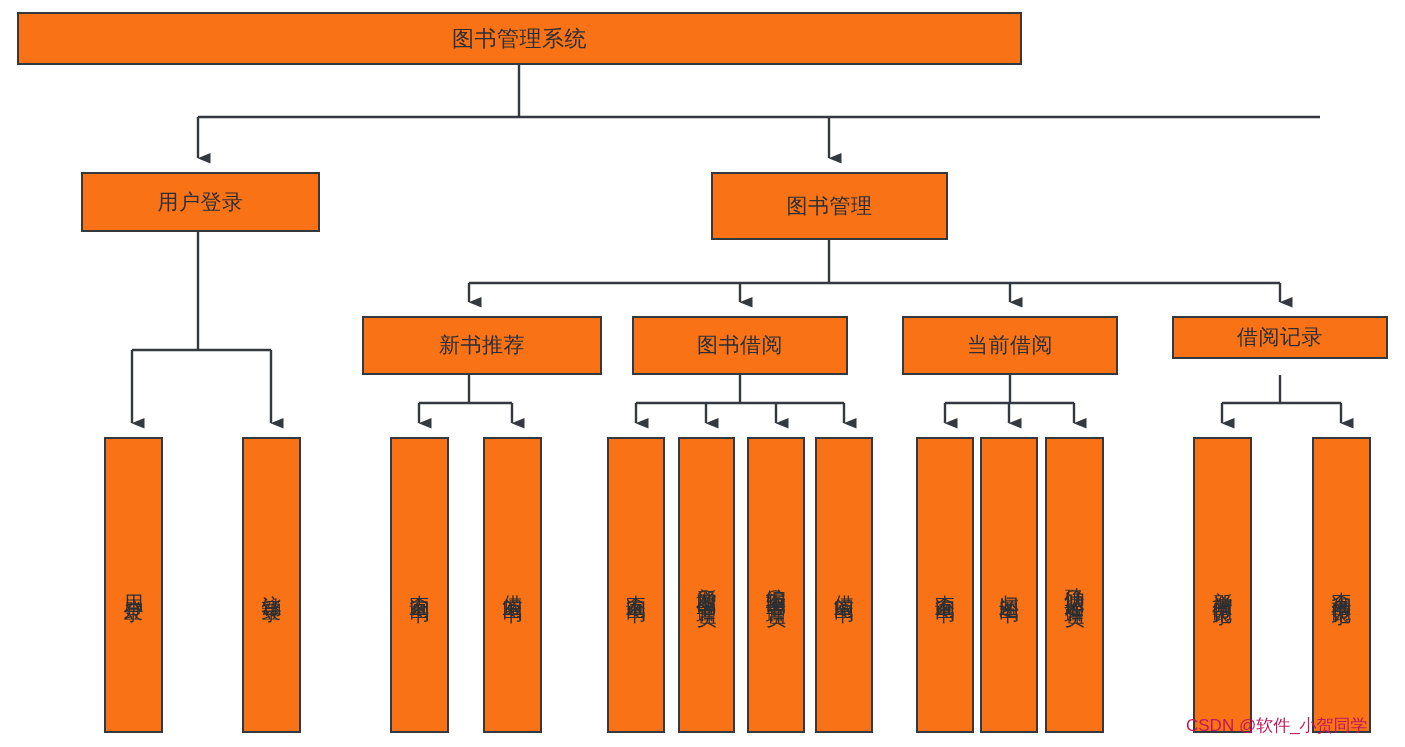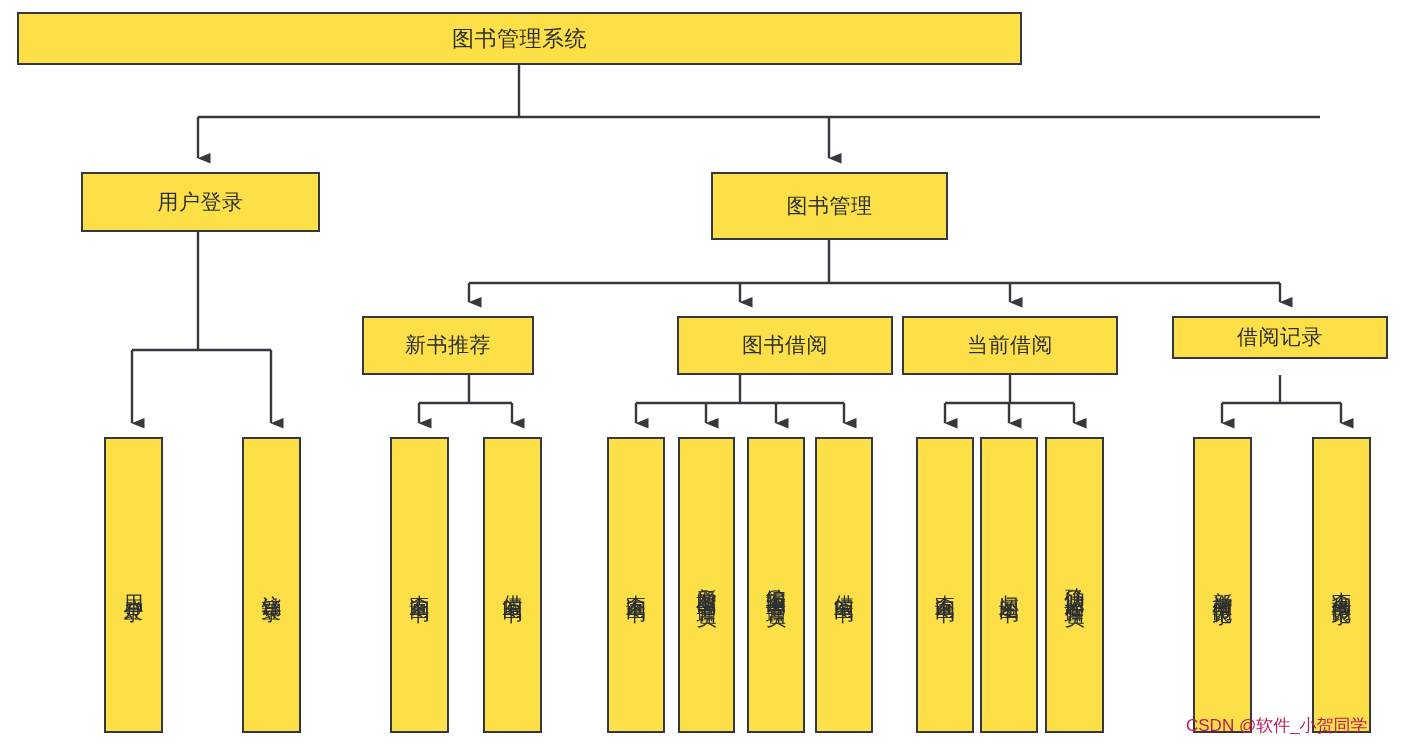--- a/index.html
+++ b/index.html
@@ -19,21 +19,21 @@
     position: absolute;
     left: 0;
     top: 0;
     width: 1405px;
     height: 747px;
     pointer-events: none;
   }
   .node {
     position: absolute;
     box-sizing: border-box;
-    background: #fde047;
+    background: #f97316;
     border: 2px solid #33393f;
     display: flex;
     align-items: center;
     justify-content: center;
     color: #2b2f33;
     z-index: 2;
     text-align: center;
   }
   .node .label {
     font-size: 21px;
@@ -128,24 +128,24 @@
     <span class="label">图书管理系统</span>
   </div>
 
   <div class="node" style="left:81px; top:172px; width:239px; height:60px;">
     <span class="label">用户登录</span>
   </div>
   <div class="node" style="left:711px; top:172px; width:237px; height:68px;">
     <span class="label">图书管理</span>
   </div>
 
-  <div class="node" style="left:362px; top:316px; width:172px; height:59px;">
+  <div class="node" style="left:362px; top:316px; width:240px; height:59px;">
     <span class="label">新书推荐</span>
   </div>
-  <div class="node" style="left:632px; top:316px; width:216px; height:59px;margin-left:45px;">
+  <div class="node" style="left:632px; top:316px; width:216px; height:59px;">
     <span class="label">图书借阅</span>
   </div>
   <div class="node" style="left:902px; top:316px; width:216px; height:59px;">
     <span class="label">当前借阅</span>
   </div>
   <div class="node" style="left:1172px; top:316px; width:216px; height:43px;">
     <span class="label">借阅记录</span>
   </div>
 
   <div class="node leaf align-mid" style="left:104px; top:437px; width:59px; height:296px;">

